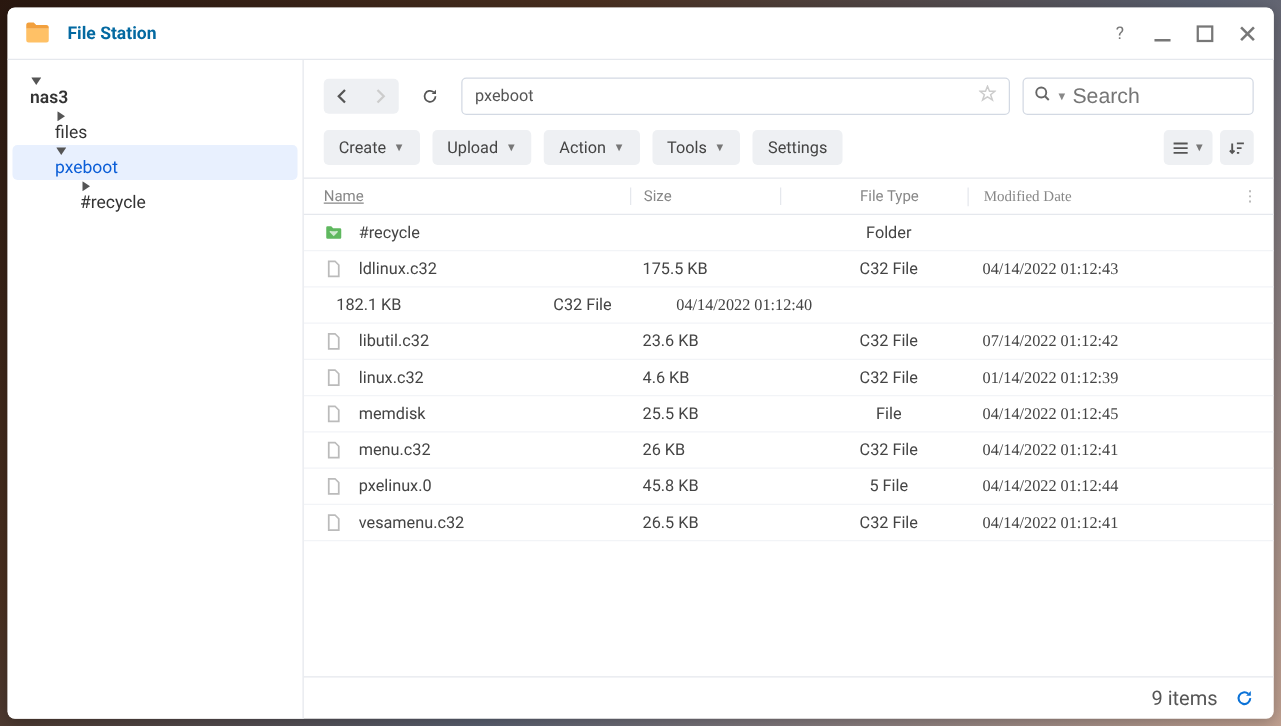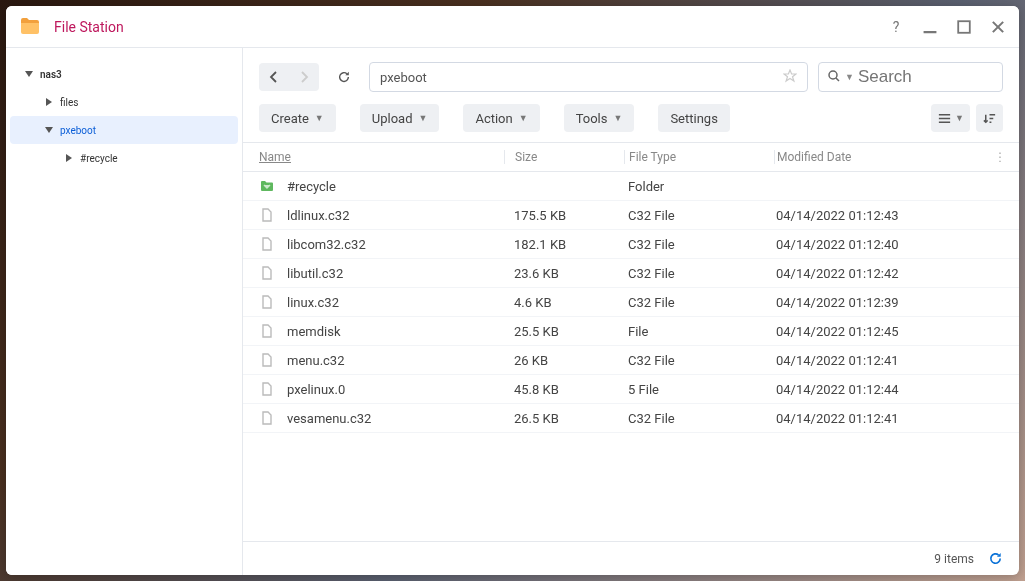--- a/index.html
+++ b/index.html
@@ -37,22 +37,22 @@
       width: 24px;
       height: 24px;
       margin-right: 12px;
       display: flex;
       align-items: center;
       justify-content: center;
     }
     .app-icon svg { width: 24px; height: 24px; }
     .app-title {
       font-size: 14px;
-      font-weight: 400;
-      color: #be185d;
+      font-weight: 700;
+      color: #0369a1;
       flex: 1;
     }
     .window-controls {
       display: flex;
       gap: 16px;
       align-items: center;
     }
     .window-controls span {
       cursor: pointer;
       color: #777;
@@ -70,27 +70,28 @@
     }
     .sidebar {
       width: 237px;
       border-right: 1px solid #e5e8ed;
       padding: 12px 4px;
       background: #fff;
       overflow: auto;
     }
     .tree-item {
       display: flex;
-      align-items: center;
+      align-items: flex-start;
       height: 28px;
-      font-size: 10px;
+      font-size: 14px;
       color: #333;
       cursor: pointer;
       border-radius: 4px;
       padding-right: 8px;
+      flex-direction: column;
     }
     .tree-item.selected {
       background: #e8f0fe;
       color: #0b5ed7;
     }
     .tree-item .triangle {
       width: 10px;
       height: 10px;
       display: inline-flex;
       align-items: center;
@@ -162,21 +163,21 @@
     .search-box input {
       border: none;
       outline: none;
       font-size: 17px;
       width: 100%;
       background: transparent;
     }
     .toolbar2 {
       display: flex;
       align-items: center;
-      gap: 24px;
+      gap: 10px;
       padding: 6px 16px 10px 16px;
       text-align: right;
     }
     .btn {
       background: #eef0f3;
       border-radius: 4px;
       height: 28px;
       padding: 0 12px;
       display: flex;
       align-items: center;
@@ -212,22 +213,22 @@
       align-items: center;
       height: 30px;
       border-top: 1px solid #e5e8ed;
       border-bottom: 1px solid #e5e8ed;
       font-size: 12px;
       color: #888;
       padding: 0 8px 0 16px;
     }
     .col-name { width: 245px; text-decoration: underline; }
     .col-size { width: 120px; border-left: 1px solid #e5e8ed; padding-left: 10px; }
-    .col-type { width: 150px; border-left: 1px solid #e5e8ed; padding-left: 4px; }
-    .col-date { flex: 1; border-left: 1px solid #e5e8ed; padding-left: 2px; }
+    .col-type { width: 150px; border-left: 1px solid #e5e8ed; padding-left: 24px; text-align: center; }
+    .col-date { flex: 1; border-left: 1px solid #e5e8ed; padding-left: 12px; font-family: Liberation Serif, serif; }
     .col-menu { width: 22px; display:flex; justify-content:center; color:#aaa; cursor:pointer; }
     .table-body {
       flex: 1;
       overflow: auto;
     }
     .row {
       display: flex;
       align-items: center;
       height: 29px;
       font-size: 13px;
@@ -255,21 +256,21 @@
     }
     .file-icon.folder svg { fill: #5fb85f; }
     .file-icon.file svg { fill: none; stroke: #bbb; stroke-width: 1.4; }
     .statusbar {
       height: 34px;
       border-top: 1px solid #e5e8ed;
       display: flex;
       align-items: center;
       justify-content: flex-end;
       padding: 0 16px;
-      font-size: 12px;
+      font-size: 16px;
       color: #555;
       gap: 14px;
     }
     .refresh-icon {
       color: #0b72d7;
       cursor: pointer;
       display: flex;
     }
     .refresh-icon svg { width: 15px; height: 15px; }
   </style>
@@ -454,59 +455,51 @@
                 </svg>
               </span>
               <span>ldlinux.c32</span>
             </div>
             <div class="col-size">175.5 KB</div>
             <div class="col-type">C32 File</div>
             <div class="col-date">04/14/2022 01:12:43</div>
             <div class="col-menu"></div>
           </div>
           <div class="row">
-            <div class="cell-name">
-              <span class="file-icon file">
-                <svg viewBox="0 0 16 16">
-                  <path d="M4 2h5l3 3v9H4V2z"></path>
-                </svg>
-              </span>
-              <span>libcom32.c32</span>
-            </div>
             <div class="col-size">182.1 KB</div>
             <div class="col-type">C32 File</div>
             <div class="col-date">04/14/2022 01:12:40</div>
             <div class="col-menu"></div>
           </div>
           <div class="row">
             <div class="cell-name">
               <span class="file-icon file">
                 <svg viewBox="0 0 16 16">
                   <path d="M4 2h5l3 3v9H4V2z"></path>
                 </svg>
               </span>
               <span>libutil.c32</span>
             </div>
             <div class="col-size">23.6 KB</div>
             <div class="col-type">C32 File</div>
-            <div class="col-date">04/14/2022 01:12:42</div>
+            <div class="col-date">07/14/2022 01:12:42</div>
             <div class="col-menu"></div>
           </div>
           <div class="row">
             <div class="cell-name">
               <span class="file-icon file">
                 <svg viewBox="0 0 16 16">
                   <path d="M4 2h5l3 3v9H4V2z"></path>
                 </svg>
               </span>
               <span>linux.c32</span>
             </div>
             <div class="col-size">4.6 KB</div>
             <div class="col-type">C32 File</div>
-            <div class="col-date">04/14/2022 01:12:39</div>
+            <div class="col-date">01/14/2022 01:12:39</div>
             <div class="col-menu"></div>
           </div>
           <div class="row">
             <div class="cell-name">
               <span class="file-icon file">
                 <svg viewBox="0 0 16 16">
                   <path d="M4 2h5l3 3v9H4V2z"></path>
                 </svg>
               </span>
               <span>memdisk</span>

